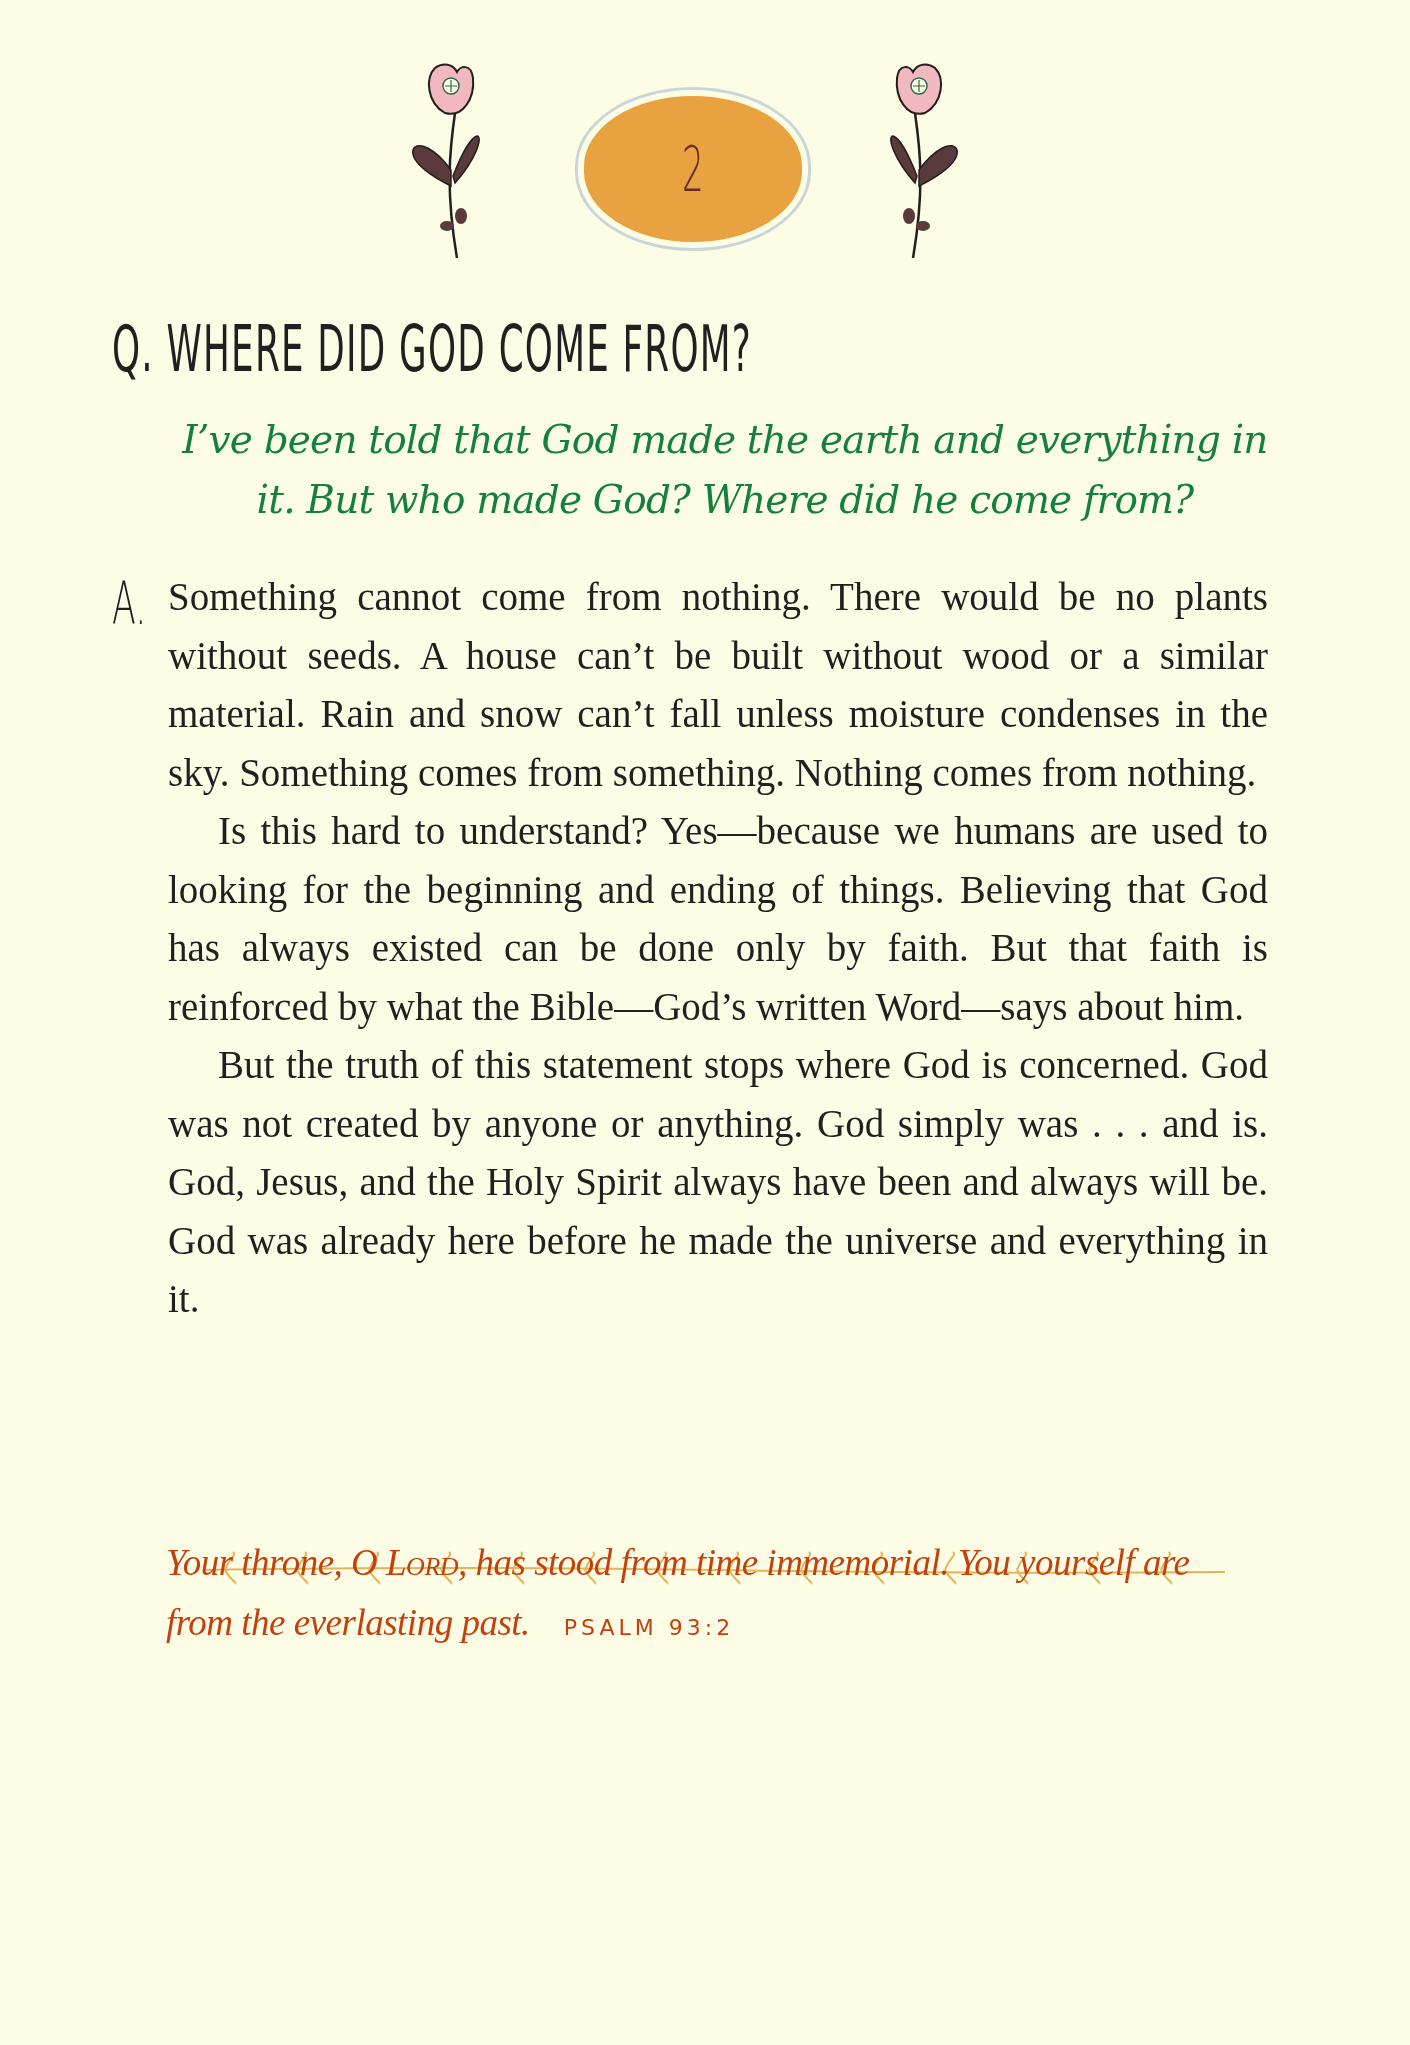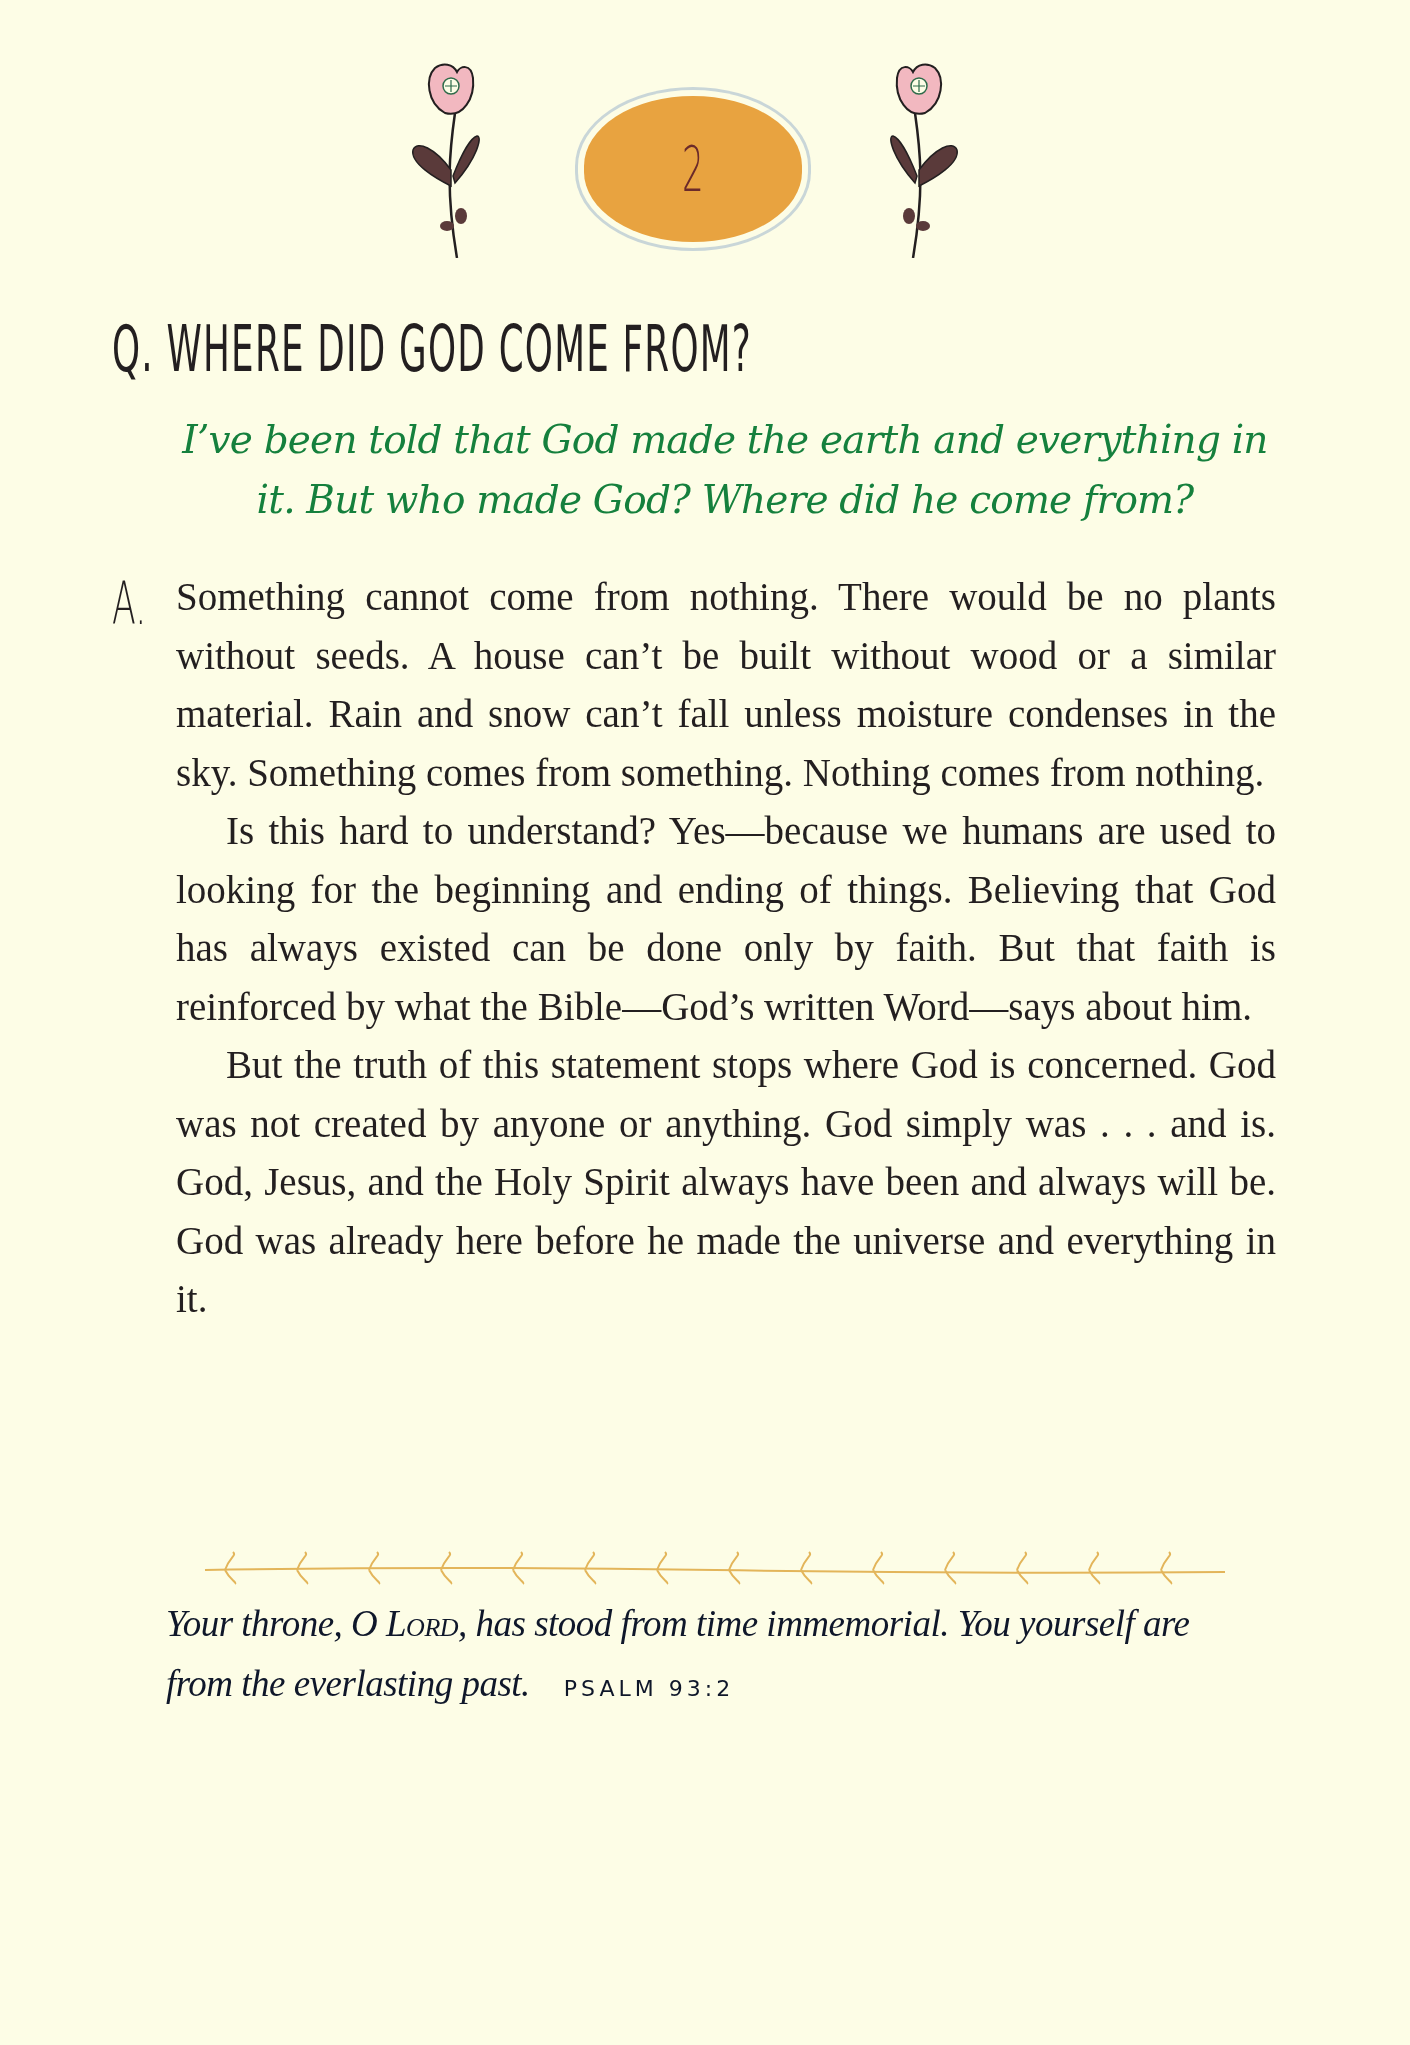--- a/index.html
+++ b/index.html
@@ -7,25 +7,25 @@
   .page{position:absolute;left:0;top:0;width:1410px;height:2045px;}
   .header{position:absolute;left:0;top:30px;width:1410px;height:220px;}
   .flower{position:absolute;top:28px;width:90px;height:200px;}
   .flower.left{left:405px;}
   .flower.right{left:875px;}
   .badge{position:absolute;left:584px;top:66px;width:218px;height:146px;border-radius:50% / 48%;background:#e8a340;box-shadow:0 0 0 6px #fdfde6,0 0 0 9px #c9d6d8;display:flex;align-items:center;justify-content:center;}
   .badge span{font-family:"DejaVu Sans",sans-serif;font-size:62px;font-weight:200;color:#6b2a2a;transform:scaleX(0.55);display:inline-block;}
   .title{position:absolute;left:112px;top:312px;font-family:"DejaVu Sans Condensed","DejaVu Sans",sans-serif;font-size:64px;font-weight:400;letter-spacing:2px;color:#231f20;transform:scaleX(0.62);transform-origin:left top;white-space:nowrap;}
   .question{position:absolute;left:170px;top:410px;width:1110px;font-family:"DejaVu Serif",serif;font-style:italic;font-size:39px;line-height:60px;color:#15803d;letter-spacing:-0.8px;text-align:center;}
   .answer-letter{position:absolute;left:112px;top:570px;font-family:"DejaVu Sans",sans-serif;font-size:58px;font-weight:200;transform:scaleX(0.6);transform-origin:left top;color:#231f20;}
-  .answer{position:absolute;left:176px;top:568px;width:1100px;font-family:"Liberation Serif",serif;font-size:39px;line-height:58.5px;color:#231f20;text-align:justify;}
+  .answer{position:absolute;left:168px;top:568px;width:1100px;font-family:"Liberation Serif",serif;font-size:39px;line-height:58.5px;color:#231f20;text-align:justify;}
   .answer p{margin:0;text-indent:50px;}
   .answer p.first{text-indent:0;}
   .divider{position:absolute;left:200px;top:1548px;width:1030px;height:40px;}
-  .verse{position:absolute;left:166px;top:1594px;width:1050px;font-family:"Liberation Serif",serif;font-style:italic;font-size:37px;line-height:60px;color:#0f172a;letter-spacing:-0.5px;}
+  .verse{position:absolute;left:166px;top:1533px;width:1050px;font-family:"Liberation Serif",serif;font-style:italic;font-size:37px;line-height:60px;color:#c2410c;letter-spacing:-0.5px;}
   .verse .sc{font-style:italic;font-variant:small-caps;}
   .ref{font-style:normal;font-family:"DejaVu Sans",sans-serif;font-size:22px;letter-spacing:4px;margin-left:34px;}
 </style>
 </head>
 <body>
 
 <div class="page">
 
   <div class="header">
     <svg class="flower left" viewBox="0 0 90 200">

